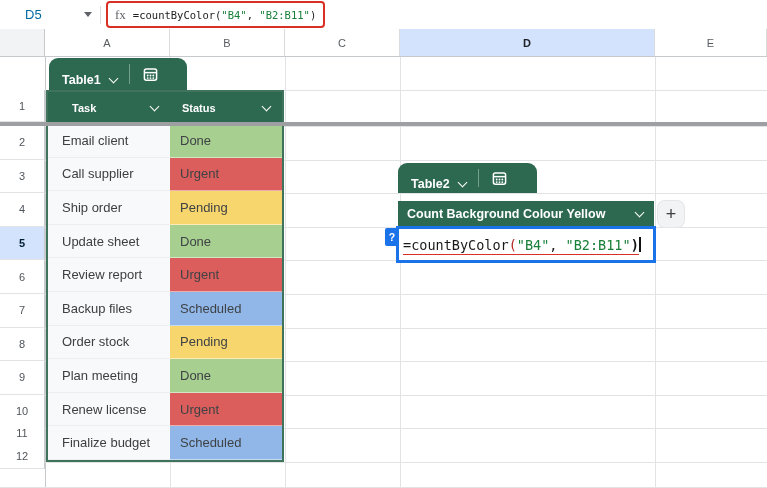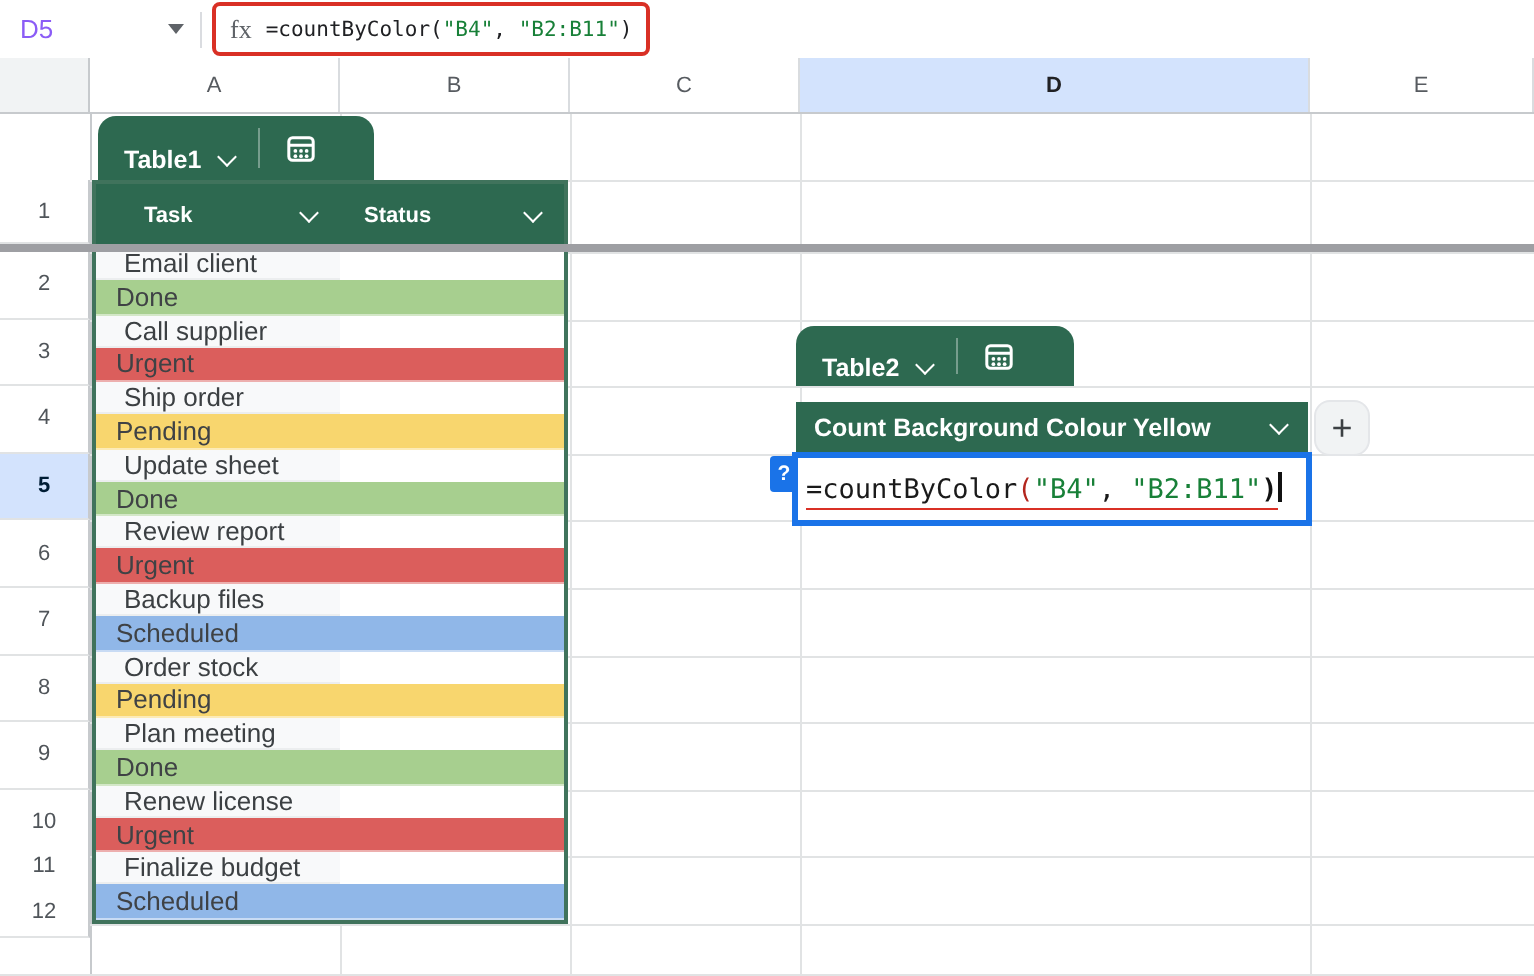--- a/index.html
+++ b/index.html
@@ -4,21 +4,21 @@
 <style>
   html,body{margin:0;padding:0;background:#fff;}
   #app{position:relative;width:767px;height:488px;overflow:hidden;background:#fff;
        font-family:"Liberation Sans",sans-serif;-webkit-font-smoothing:antialiased;}
 
   
   .formula-bar{position:absolute;left:0;top:0;width:767px;height:29px;background:#fff;
                border-bottom:1px solid #e3e5e8;display:flex;align-items:center;}
   .name-box{width:100px;height:100%;display:flex;align-items:center;justify-content:space-between;
             padding:0 8px 0 10px;box-sizing:border-box;cursor:pointer;}
-  .name-box-text{font-size:13px;color:#8b5cf6;}
+  .name-box-text{font-size:13px;color:#0369a1;margin-left:15px;}
   .nb-caret{width:0;height:0;border-left:4px solid transparent;border-right:4px solid transparent;
             border-top:5px solid #5f6368;}
   .fb-divider{width:1px;height:18px;background:#dadce0;}
   .red-annotation{margin-left:5px;height:23px;display:flex;align-items:center;gap:7px;
                   padding:0 7px;border:2px solid var(--annotation-red,#d93025);border-radius:4px;}
   .fx{font-family:"Liberation Serif",serif;font-size:13px;color:#5f6368;}
   .fb-formula{font-family:"DejaVu Sans Mono",monospace;font-size:10.5px;color:#202124;white-space:pre;}
   .str{color:var(--string-green,#188038);}
 
   
@@ -41,21 +41,21 @@
   .frozen-divider{position:absolute;left:0;top:122px;width:767px;height:4px;background:#9e9fa3;z-index:4;}
 
   
   .table1{position:absolute;left:46px;top:90px;width:238px;height:372px;box-sizing:border-box;
           border:2px solid var(--table-border-green,#40735c);background:#fff;z-index:3;}
   .t1-header{display:flex;height:32px;}
   .t1-hcell{background:var(--table-green,#2d6950);color:#fff;font-size:11px;font-weight:bold;
             display:flex;align-items:center;justify-content:space-between;box-sizing:border-box;}
   .t1-hcell.task{width:122px;padding:0 12px 0 24px;}
   .t1-hcell.status{flex:1;padding:0 12px 0 12px;}
-  .t1-row{display:flex;height:33.6px;flex-direction:column;}
+  .t1-row{display:flex;height:33.6px;}
   .t1-cell{display:flex;align-items:center;font-size:13px;box-sizing:border-box;}
   .task-cell{width:122px;background:#f8f9fa;color:#3c4043;padding-left:14px;border-bottom:1px solid #eceeef;}
   .status-cell{flex:1;color:#3f4245;padding-left:10px;border-bottom:1px solid rgba(255,255,255,0.5);}
 
   
   .chip{position:absolute;display:flex;align-items:center;background:var(--table-green,#2d6950);
         border-radius:9px 9px 0 0;z-index:5;color:#fff;cursor:pointer;}
   .chip1{left:49px;top:58px;width:138px;height:32px;}
   .chip2{left:398px;top:163px;width:139px;height:30px;}
   .chip-left{display:flex;align-items:center;gap:9px;padding:12px 12px 0 13px;height:100%;}

